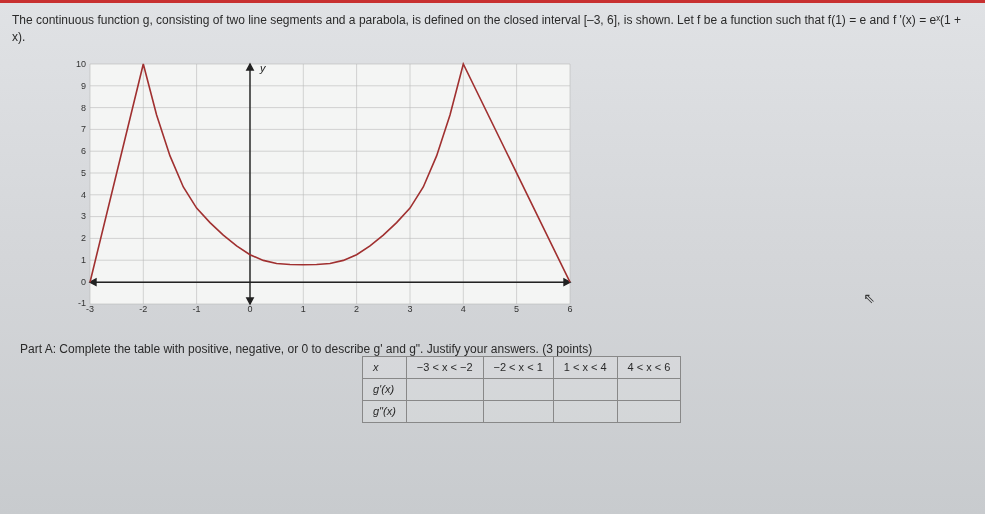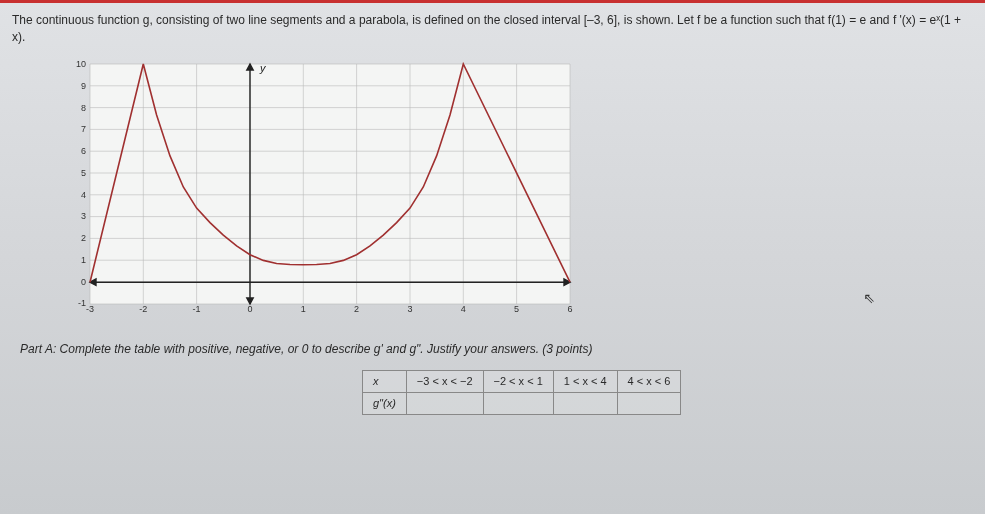--- a/index.html
+++ b/index.html
@@ -30,22 +30,21 @@
       height: 260px;
       margin-left: 48px;
       margin-bottom: 28px;
     }
     svg.graph {
       width: 100%;
       height: 100%;
     }
     .part-a {
       margin-left: 8px;
-      margin-bottom: 14px;
-      font-style: italic;
+      margin-bottom: 0;
     }
     .table-wrap {
       margin-left: 350px;
     }
     table.answers {
       border-collapse: collapse;
       background: rgba(255,255,255,0.15);
     }
     table.answers td {
       border: 1px solid #888;
@@ -193,20 +192,27 @@
   <table class="answers">
     <tbody>
         <tr>
       <td class="rowhdr italic">x</td>
       <td>−3 &lt; x &lt; −2</td>
       <td>−2 &lt; x &lt; 1</td>
       <td>1 &lt; x &lt; 4</td>
       <td>4 &lt; x &lt; 6</td>
     </tr>
     <tr>
+      <td class="rowhdr italic">g'(x)</td>
+      <td></td>
+      <td></td>
+      <td></td>
+      <td></td>
+    </tr>
+    <tr>
       <td class="rowhdr italic">g"(x)</td>
       <td></td>
       <td></td>
       <td></td>
       <td></td>
     </tr>
   </tbody>
     </table>
 </div>
 

